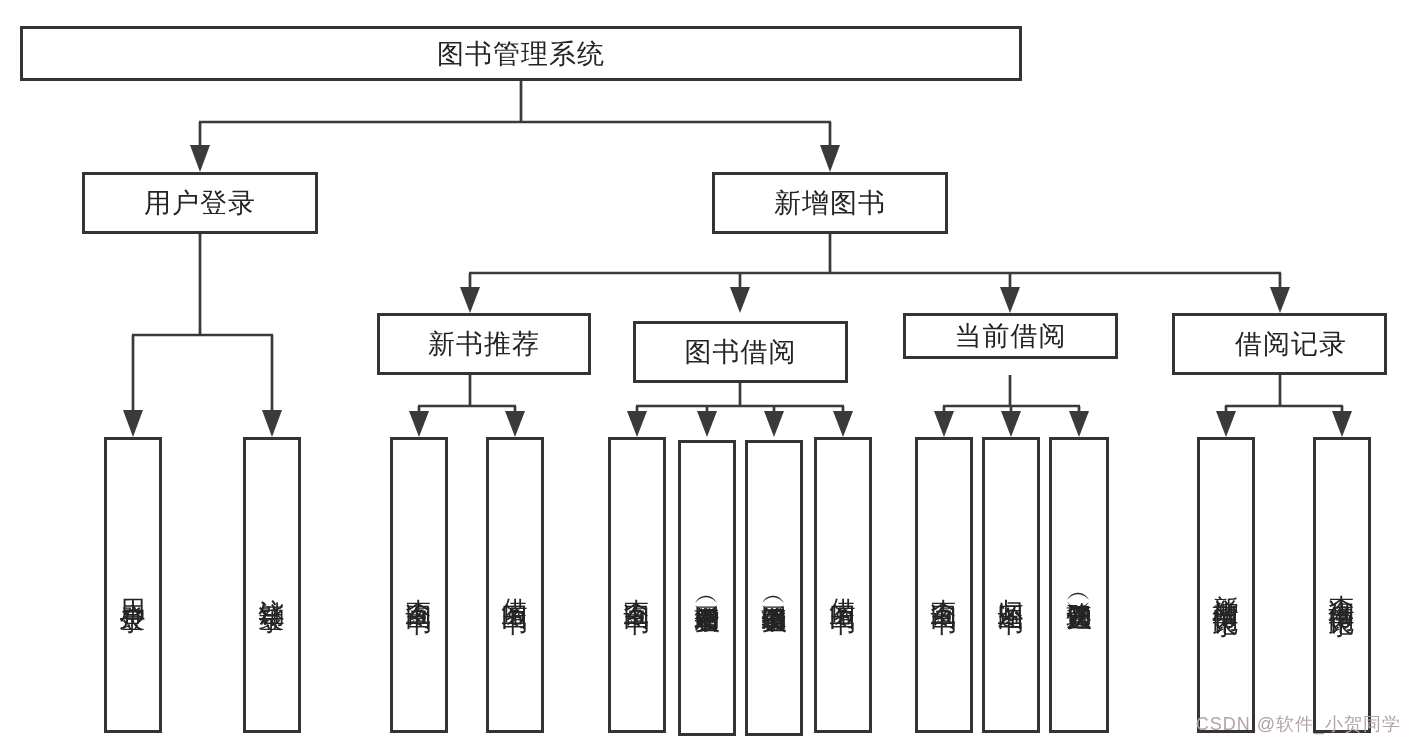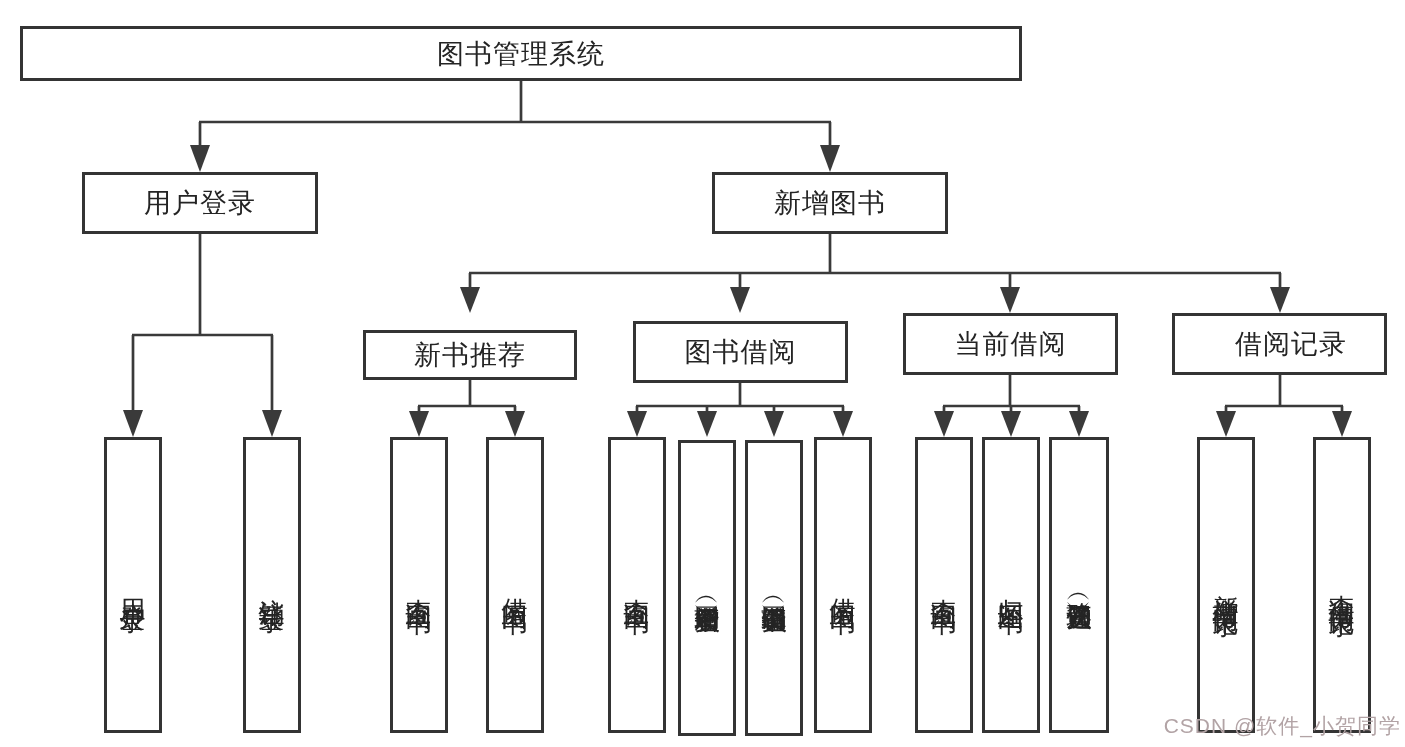--- a/index.html
+++ b/index.html
@@ -43,21 +43,21 @@
     white-space: nowrap;
   }
   .v-label.long {
     font-size: 25px;
     letter-spacing: 0.02em;
   }
   .watermark {
     position: absolute;
     right: 4px;
     top: 712px;
-    font-size: 21px;
+    font-size: 18px;
     color: #b2a3a5;
     letter-spacing: 1px;
     white-space: nowrap;
     z-index: 5;
   }
 </style>
 </head>
 <body>
 
 <div class="canvas">
@@ -142,27 +142,27 @@
     <span class="h-label">图书管理系统</span>
   </div>
 
   <div class="box" style="left:82px; top:172px; width:236px; height:62px;">
     <span class="h-label">用户登录</span>
   </div>
   <div class="box" style="left:712px; top:172px; width:236px; height:62px;">
     <span class="h-label">新增图书</span>
   </div>
 
-  <div class="box" style="left:363px; top:313px; width:214px; height:50px;margin-top:17px;">
+  <div class="box" style="left:377px; top:313px; width:214px; height:62px;">
     <span class="h-label">新书推荐</span>
   </div>
   <div class="box" style="left:633px; top:313px; width:215px; height:62px;margin-top:8px;">
     <span class="h-label">图书借阅</span>
   </div>
-  <div class="box" style="left:903px; top:313px; width:215px; height:62px;">
+  <div class="box" style="left:903px; top:313px; width:215px; height:46px;">
     <span class="h-label">当前借阅</span>
   </div>
   <div class="box" style="left:1172px; top:313px; width:215px; height:62px;padding-left:23px;">
     <span class="h-label">借阅记录</span>
   </div>
 
   <div class="box" style="left:104px; top:437px; width:58px; height:296px;">
     <span class="v-label">用户登录</span>
   </div>
   <div class="box" style="left:243px; top:437px; width:58px; height:296px;">

